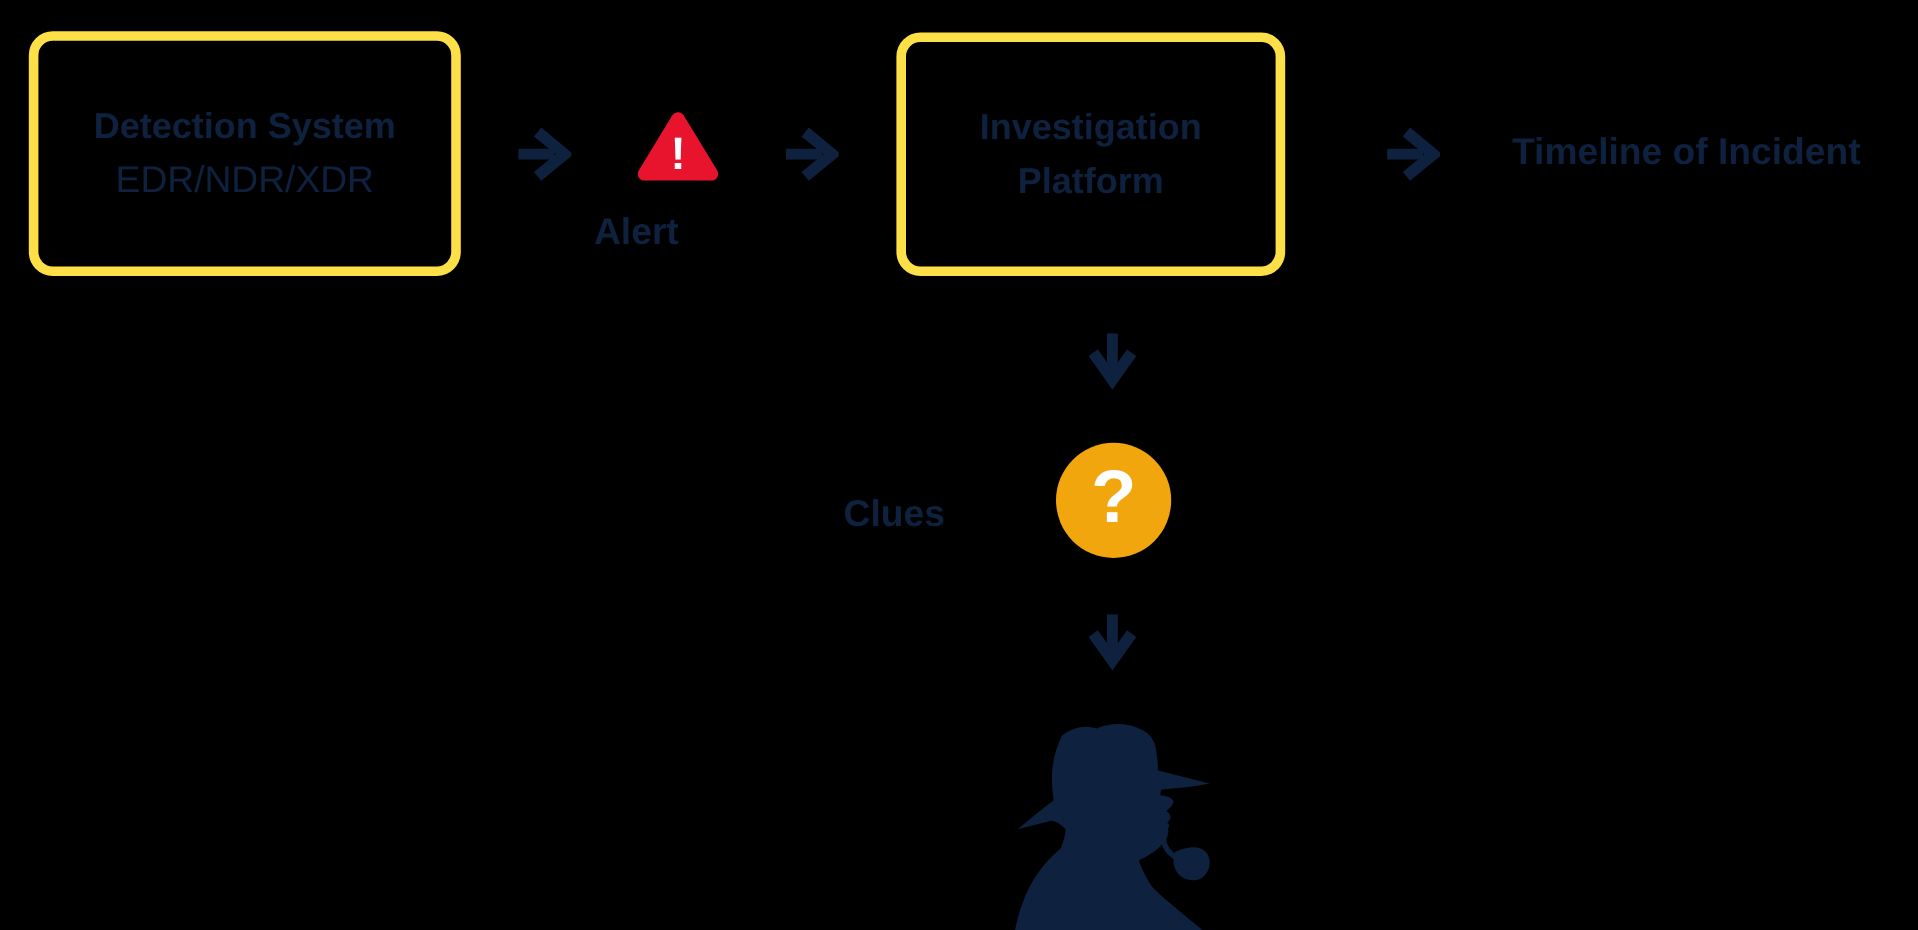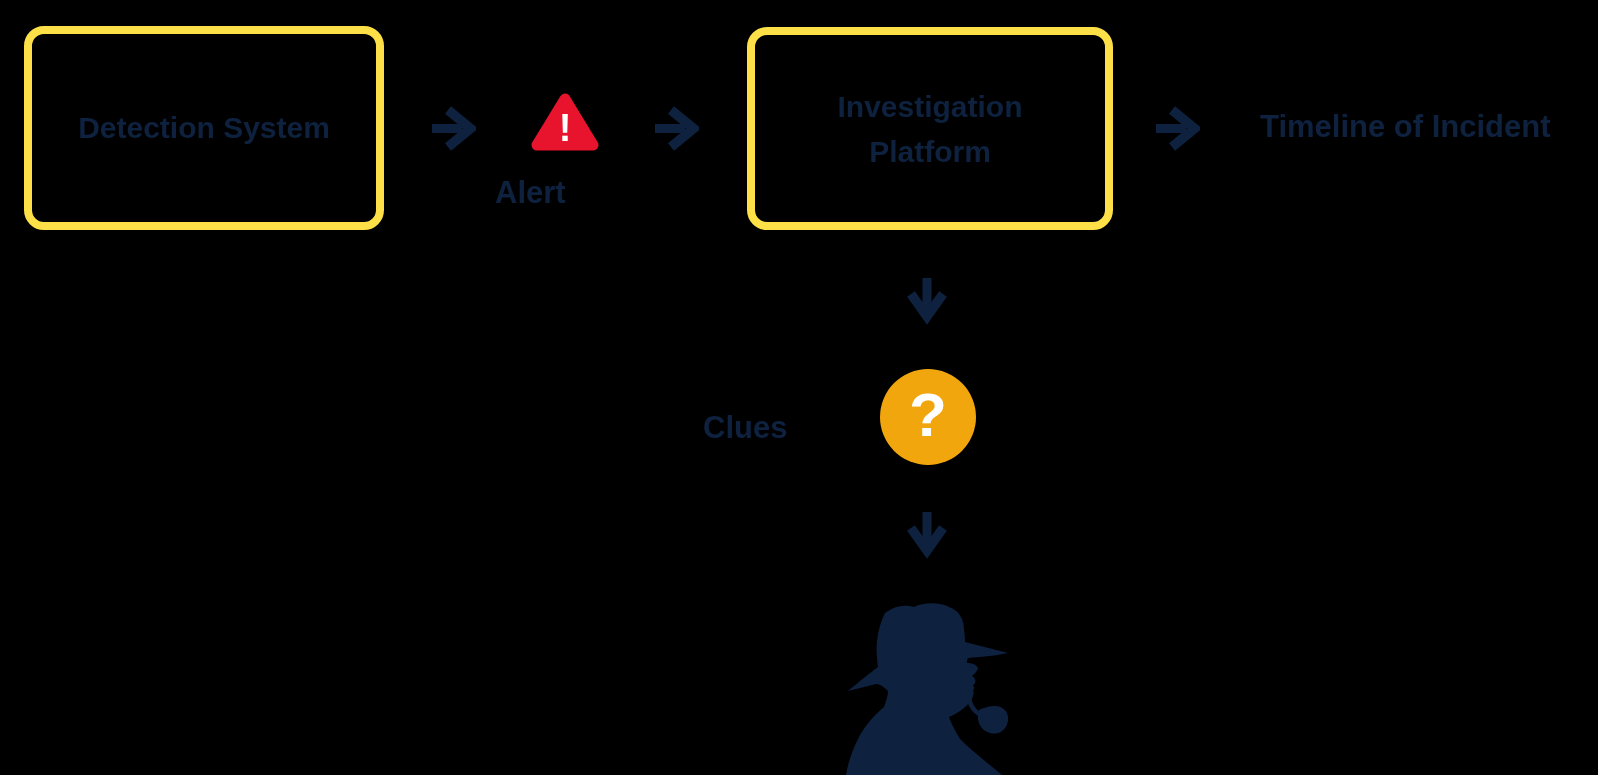--- a/index.html
+++ b/index.html
@@ -55,40 +55,41 @@
     font-size: 62px;
     line-height: 1;
     transform: translateY(-2px);
   }
 </style>
 </head>
 <body>
 
 <div class="abs node-box" style="left:24px; top:26px; width:360px; height:204px;">
   <div class="box-title">Detection System</div>
+  <div class="box-sub">EDR/NDR/XDR</div>
 </div>
 
 <svg class="abs arrow-svg" style="left:431px; top:106px;" width="45" height="45" viewBox="0 0 45 45">
   <path class="arrow-stroke" d="M1,22.5 H31" stroke-width="9"></path>
   <path class="arrow-stroke" d="M17,4 L39.5,22.5 L17,41" stroke-width="9.5"></path>
 </svg>
 
 <svg class="abs" style="left:531px; top:92px;" width="68" height="62" viewBox="0 0 68 62">
   <path d="M34 7 L62 53 H6 Z" fill="#E8132D" stroke="#E8132D" stroke-width="11" stroke-linejoin="round"></path>
   <text x="34" y="49" text-anchor="middle" fill="#FFFFFF" style="font-family:'Liberation Sans','DejaVu Sans',sans-serif; font-size:38px; font-weight:700;">!</text>
 </svg>
 
 <div class="abs flow-label center-text" style="left:495px; top:177px; width:140px;">Alert</div>
 
 <svg class="abs arrow-svg" style="left:654px; top:106px;" width="45" height="45" viewBox="0 0 45 45">
   <path class="arrow-stroke" d="M1,22.5 H31" stroke-width="9"></path>
   <path class="arrow-stroke" d="M17,4 L39.5,22.5 L17,41" stroke-width="9.5"></path>
 </svg>
 
-<div class="abs node-box" style="left:747px; top:27px; width:366px; height:203px;">
+<div class="abs node-box" style="left:747px; top:27px; width:324px; height:203px;">
   <div class="box-title wrap-title" style="line-height:45px;">Investigation Platform</div>
 </div>
 
 <svg class="abs arrow-svg" style="left:1155px; top:106px;" width="45" height="45" viewBox="0 0 45 45">
   <path class="arrow-stroke" d="M1,22.5 H31" stroke-width="9"></path>
   <path class="arrow-stroke" d="M17,4 L39.5,22.5 L17,41" stroke-width="9.5"></path>
 </svg>
 
 <div class="abs flow-label" style="left:1248px; top:111px;margin-left:12px;">Timeline of Incident</div>
 

